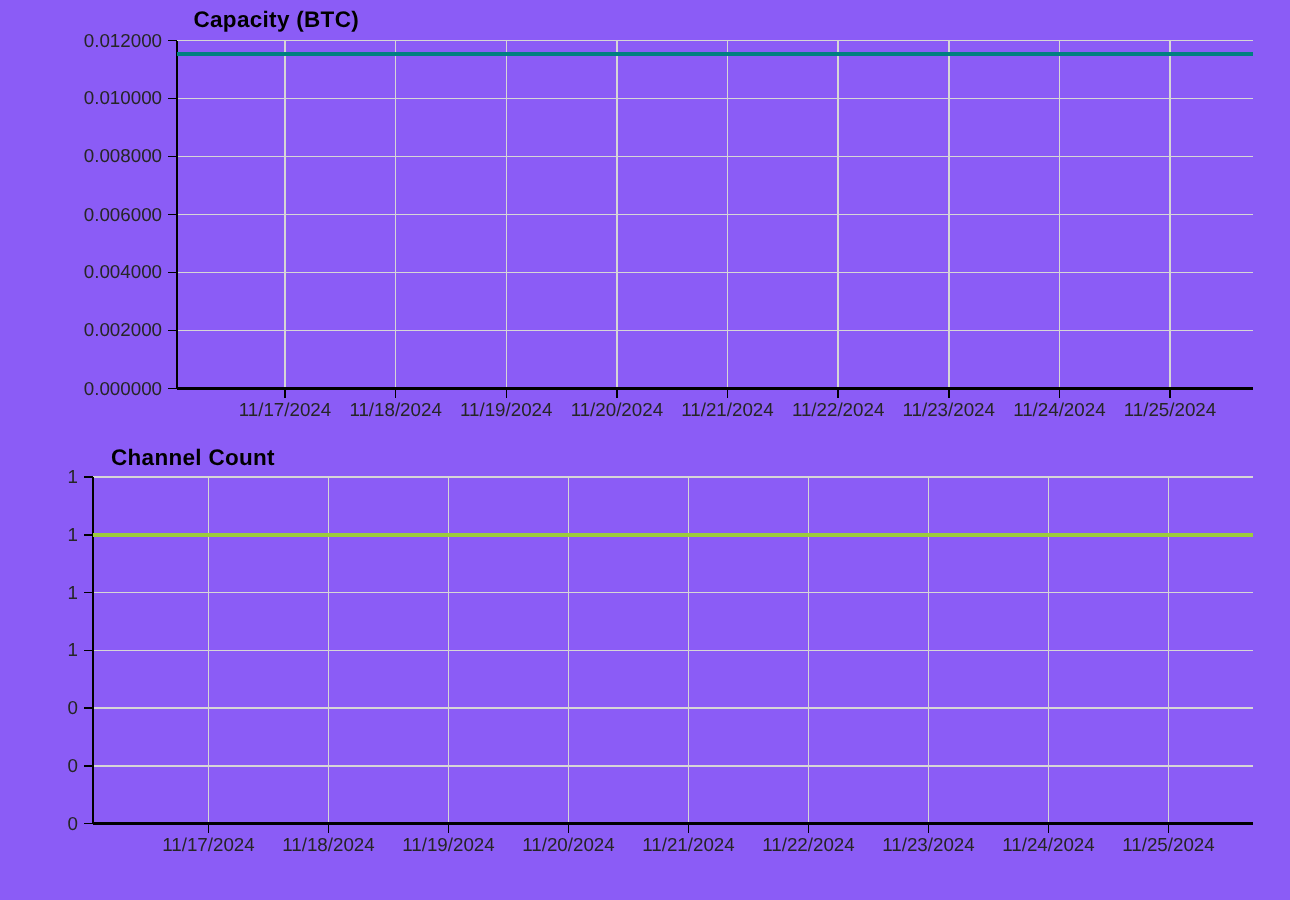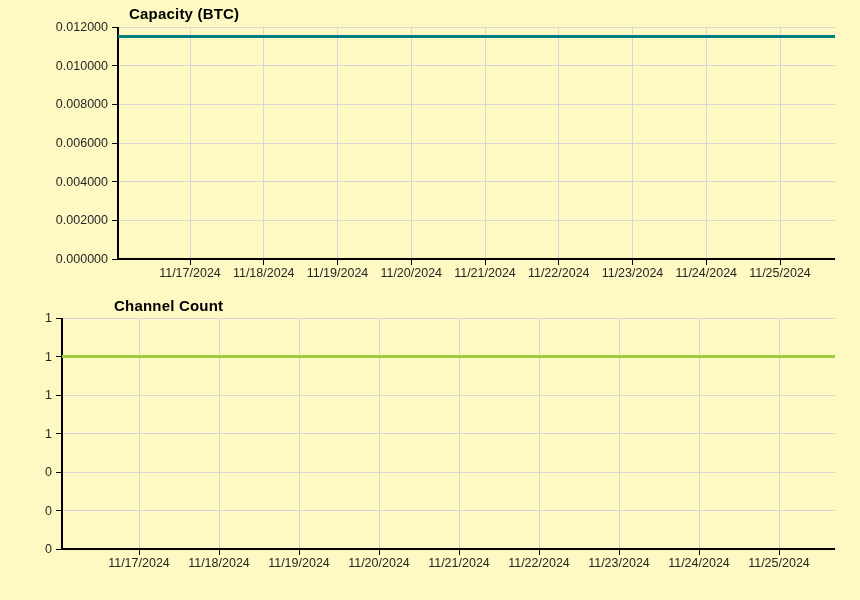--- a/index.html
+++ b/index.html
@@ -5,34 +5,34 @@
   html, body {
     margin: 0;
     padding: 0;
     background: #ffffff;
     font-family: "Liberation Sans", "DejaVu Sans", sans-serif;
   }
   .stage {
     position: relative;
     width: 860px;
     height: 600px;
-    background: #fef9c3;
+    background: #8b5cf6;
     overflow: hidden;
     text-align: center;
   }
   .chart-title {
     position: absolute;
     font-size: 15px;
     font-weight: bold;
     color: #000000;
     white-space: nowrap;
     letter-spacing: 0.2px;
   }
   #title-0 { left: 129px; top: 5px; }
-  #title-1 { left: 74px;  top: 297px; margin-left: 40px; }
+  #title-1 { left: 74px;  top: 297px; }
   svg.charts-canvas {
     position: absolute;
     left: 0;
     top: 0;
   }
   svg text {
     font-family: "Liberation Sans", "DejaVu Sans", sans-serif;
     font-size: 12.5px;
   }
 </style>

